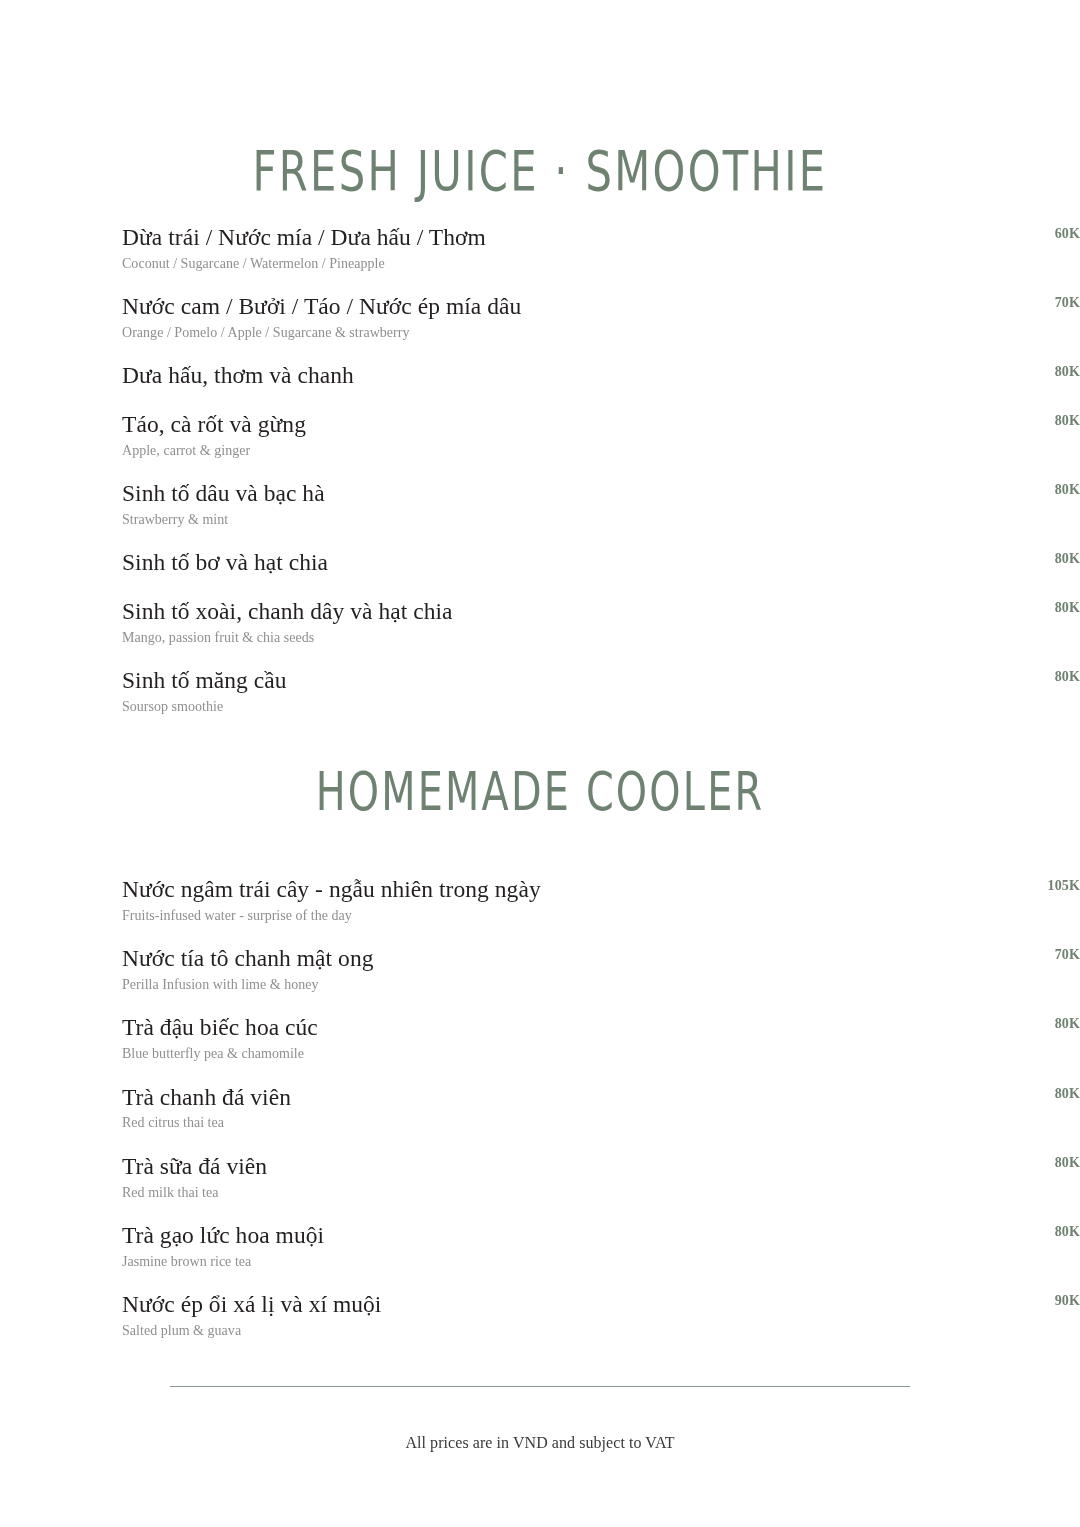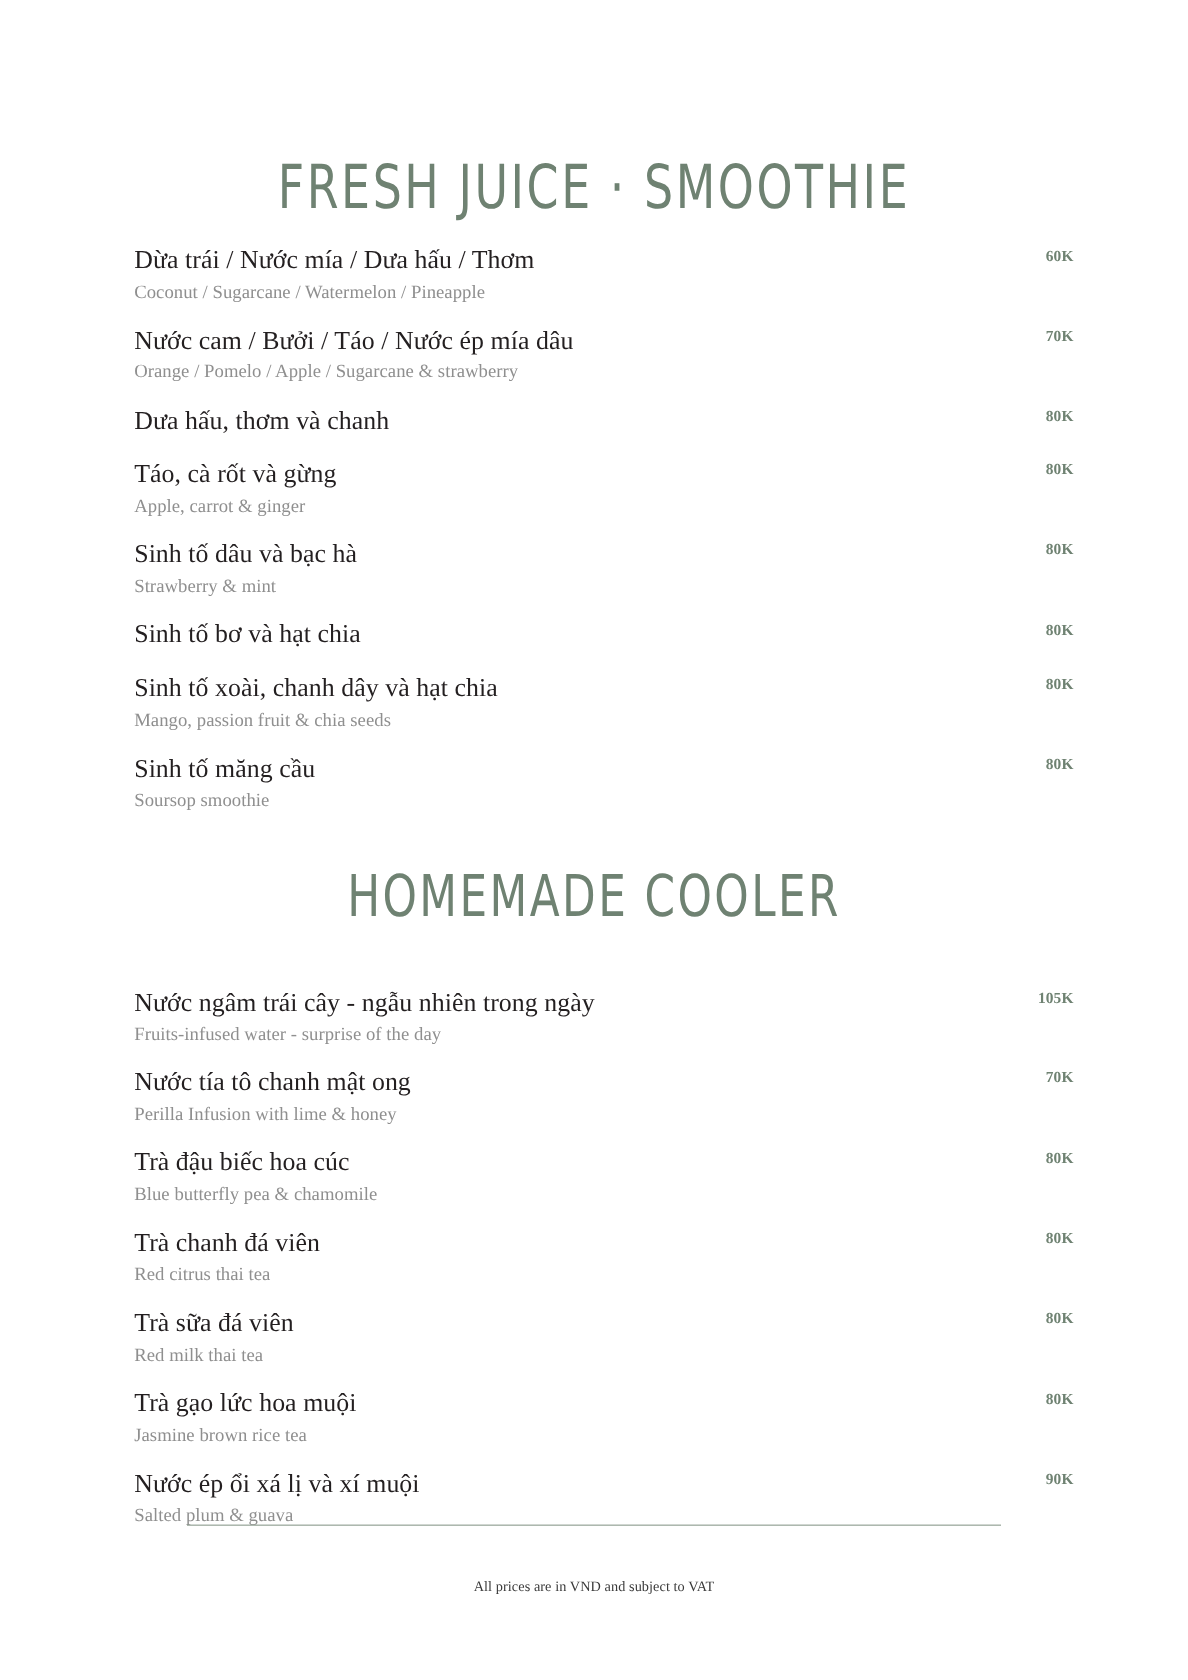--- a/index.html
+++ b/index.html
@@ -42,21 +42,20 @@
   }
   #title-cooler {
     font-size: 41px;
     padding-top: 18px;
     line-height: 1;
   }
 
   
   .menu-section {
     padding-left: 122px;
-    padding-right: 104px;
   }
   #section-juice-items { margin-top: 62px; }
   #section-cooler-items { margin-top: 74px; }
 
   .menu-item {
     display: flex;
     align-items: flex-start;
     justify-content: space-between;
     margin-bottom: 21px;
   }
@@ -68,21 +67,21 @@
   }
   .item-name {
     font-family: "Liberation Serif", serif;
     font-size: 23.5px;
     line-height: 1.18;
     color: #231f20;
     letter-spacing: 0.002em;
   }
   .item-desc {
     font-family: "Liberation Serif", serif;
-    font-size: 17px;
+    font-size: 14px;
     line-height: 1.25;
     color: #8f8f8f;
     margin-top: 3px;
     letter-spacing: 0.002em;
   }
   .item-price {
     flex: 0 0 auto;
     font-family: "Liberation Serif", serif;
     font-weight: bold;
     font-size: 14px;
@@ -110,21 +109,21 @@
     height: 1px;
     background: #8a9a8c;
   }
   .footer-note {
     position: absolute;
     top: 58px;
     left: 0;
     right: 0;
     text-align: center;
     font-family: "Liberation Serif", serif;
-    font-size: 13px;
+    font-size: 16px;
     color: #3a3a3a;
     letter-spacing: 0.004em;
   }
 </style>
 </head>
 <body>
 
 <div class="page">
 
   <h1 class="section-title" id="title-juice">FRESH JUICE · SMOOTHIE</h1>

